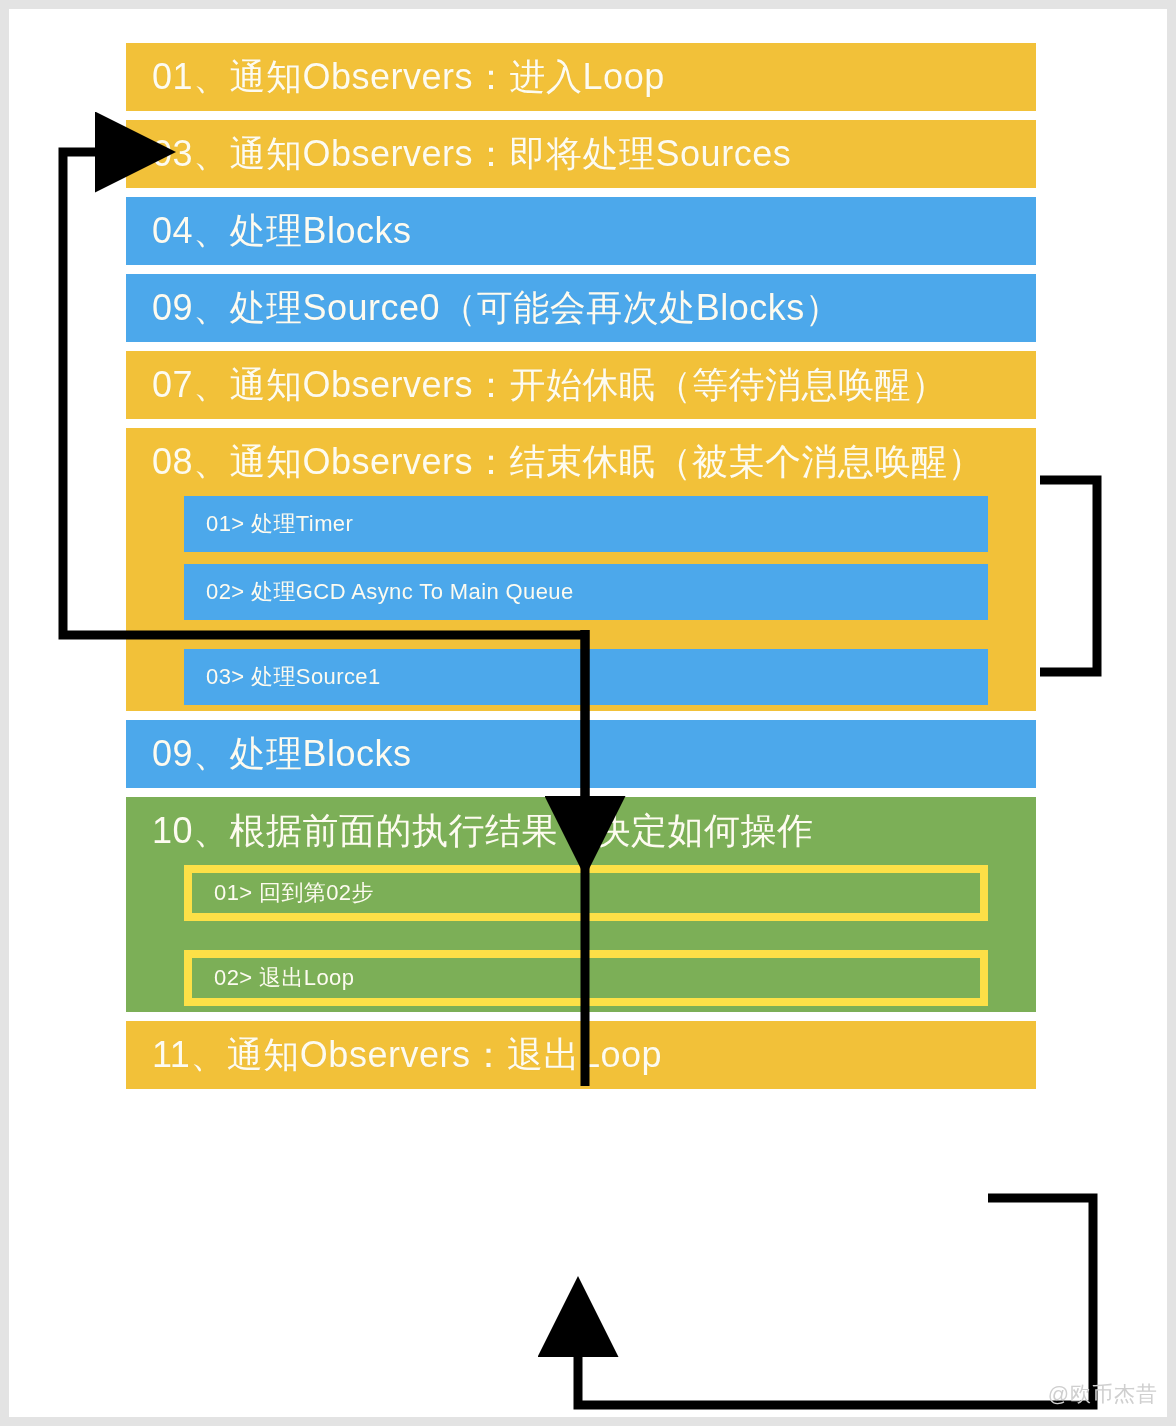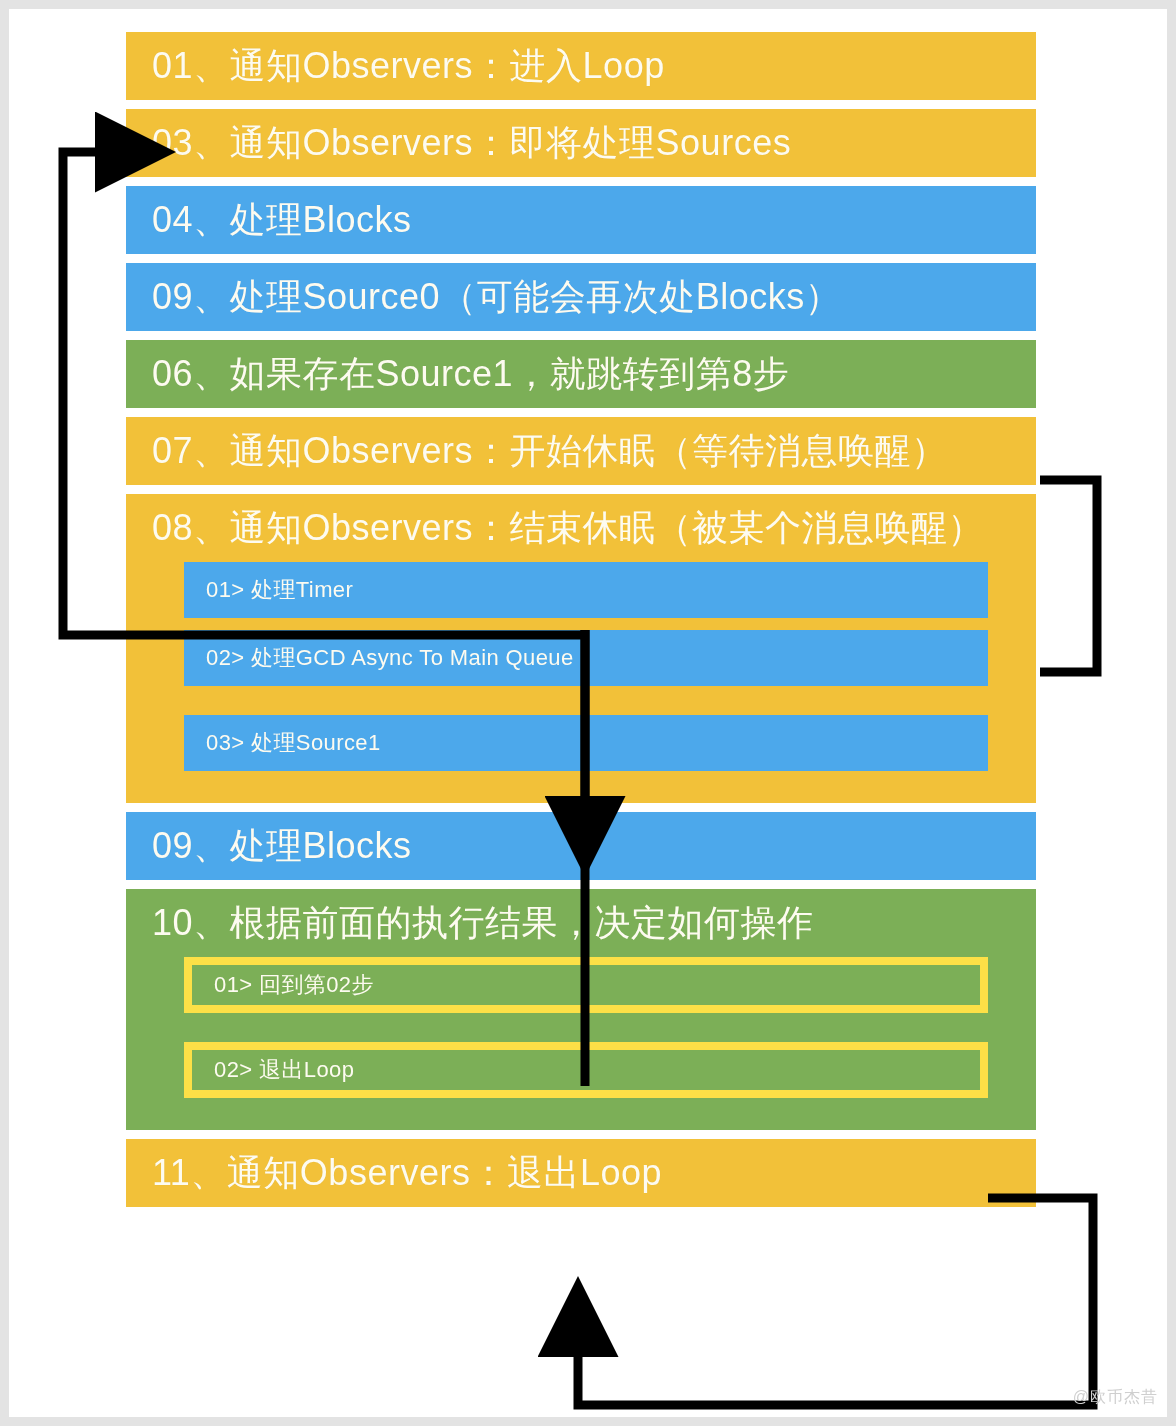--- a/index.html
+++ b/index.html
@@ -32,21 +32,21 @@
     left: 0; top: 0; right: 0; bottom: 0;
     border: 9px solid #e3e3e3;
     box-sizing: border-box;
     pointer-events: none;
     z-index: 60;
   }
 
   .rows {
     position: absolute;
     left: 126px;
-    top: 32px;
+    top: 43px;
     width: 910px;
     z-index: 5;
     text-align: center;
   }
 
   .row {
     position: relative;
     box-sizing: border-box;
     color: #fdfbf0;
     display: flex;
@@ -62,21 +62,21 @@
   }
   .c-yellow { background: #f2c139; }
   .c-blue   { background: #4ca8eb; }
   .c-green  { background: #7caf57; }
 
   
   .group {
     position: relative;
     box-sizing: border-box;
     margin-bottom: 9px;
-    padding-bottom: 32px;
+    padding-bottom: 6px;
   }
   .group > .group-title {
     height: 68px;
     display: flex;
     align-items: center;
     padding-left: 26px;
     font-size: 36px;
     color: #fdfbf0;
     letter-spacing: 0.5px;
   }
@@ -104,21 +104,21 @@
     left: 0; top: 0;
     width: 1176px; height: 1426px;
     z-index: 20;
     pointer-events: none;
   }
 
   #watermark {
     position: absolute;
     right: 18px;
     bottom: 18px;
-    font-size: 16px;
+    font-size: 21px;
     color: #cfcfcf;
     letter-spacing: 1px;
     z-index: 40;
     white-space: nowrap;
   }
 </style>
 </head>
 <body>
 
 <div id="canvas">
@@ -137,23 +137,20 @@
     </div>
 
     <div class="row row-main c-blue">
       <span>04、处理Blocks</span>
     </div>
 
     <div class="row row-main c-blue">
       <span>09、处理Source0（可能会再次处Blocks）</span>
     </div>
 
-    <div class="row row-main c-green">
-      <span>06、如果存在Source1，就跳转到第8步</span>
-    </div>
 
     <div class="row row-main c-yellow">
       <span>07、通知Observers：开始休眠（等待消息唤醒）</span>
     </div>
 
     <div class="group c-yellow">
       <div class="group-title">
         <span>08、通知Observers：结束休眠（被某个消息唤醒）</span>
       </div>
       <div class="subrow sub-blue">

